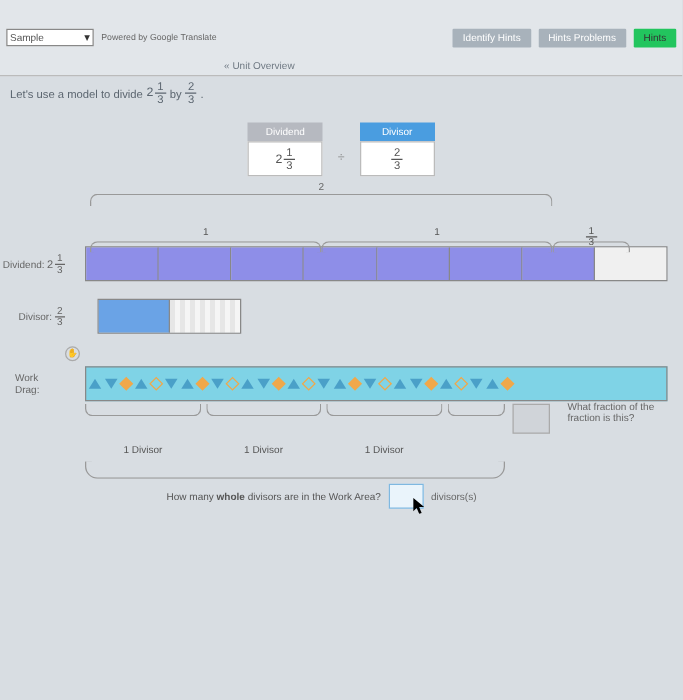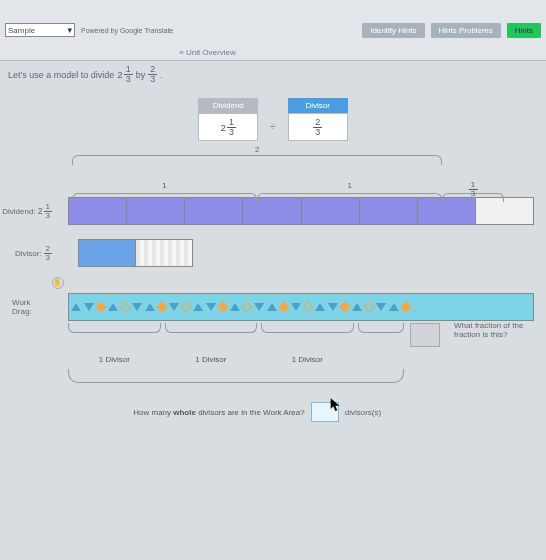--- a/index.html
+++ b/index.html
@@ -105,21 +105,21 @@
   .bu-seg .lbl { position:absolute; top:12px; left:50%; transform:translateX(-50%); font-size:8px; white-space:nowrap;margin-top:20px;}
   .gray-box { background:#d0d4d9; width:30px; height:24px; border:1px solid #aaa;}
   .side-q { font-size:8px; color:#666; width:80px; padding-top:0;}
 
   .big-brace { position:relative; margin: 16px 0 0 56px; height:40px;}
   .big-brace .br {
     position:absolute; left:0; width:72%; top:0; height:14px;
     border-left:1px solid #999; border-right:1px solid #999; border-bottom:1px solid #999;
     border-radius:0 0 10px 10px;
   }
-  .big-q { position:absolute; left:14%; top:33px; font-size:8px; display:flex; align-items:center; gap:6px;}
+  .big-q { position:absolute; left:14%; top:18px; font-size:8px; display:flex; align-items:center; gap:6px;}
   .ans-box { width:28px; height:20px; border:1px solid #7fb8e0; background:#eaf4fb;}
   .ans-lbl { font-size:8px; color:#666;}
   .cursor { position:absolute; left:56%; top:28px; }
   .cursor svg { width:14px; height:16px; }
 </style>
 </head>
 <body>
 
 <div class="topbar">
   <div class="lang-sel">

